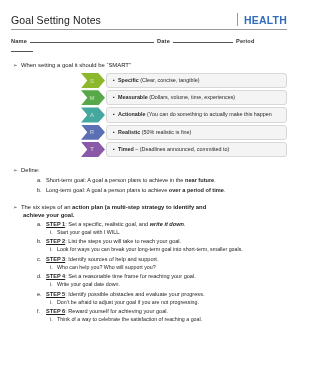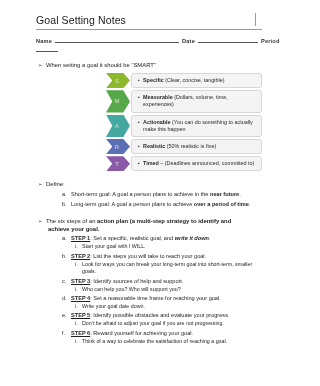--- a/index.html
+++ b/index.html
@@ -7,21 +7,21 @@
     margin: 0; padding: 0;
     width: 298px; height: 386px;
     background: #ffffff;
     font-family: "Liberation Sans", sans-serif;
     overflow: hidden;
   }
   .page {
     position: relative;
     width: 298px; height: 304px;
     background: #fff;
-    padding: 0 36px;
+    padding: 0 11px;
   }
 
   
   .header {
     display: flex;
     align-items: flex-end;
     justify-content: space-between;
     padding-top: 13px;
     padding-bottom: 3px;
     border-bottom: 1.4px solid #9a9a9a;
@@ -177,20 +177,21 @@
 </style>
 </head>
 <body>
 
 <div class="page">
 
   <div class="header">
     <div class="doc-title">Goal Setting Notes</div>
     <div class="brand-wrap">
       <div class="brand-rule"></div>
+      <div class="brand">HEALTH</div>
     </div>
   </div>
 
   <div class="idline">
     <span class="idlabel">Name</span>
     <span class="blank blank-name"></span>
     <span class="idlabel">Date</span>
     <span class="blank blank-date"></span>
     <span class="idlabel">Period</span>
   </div>

